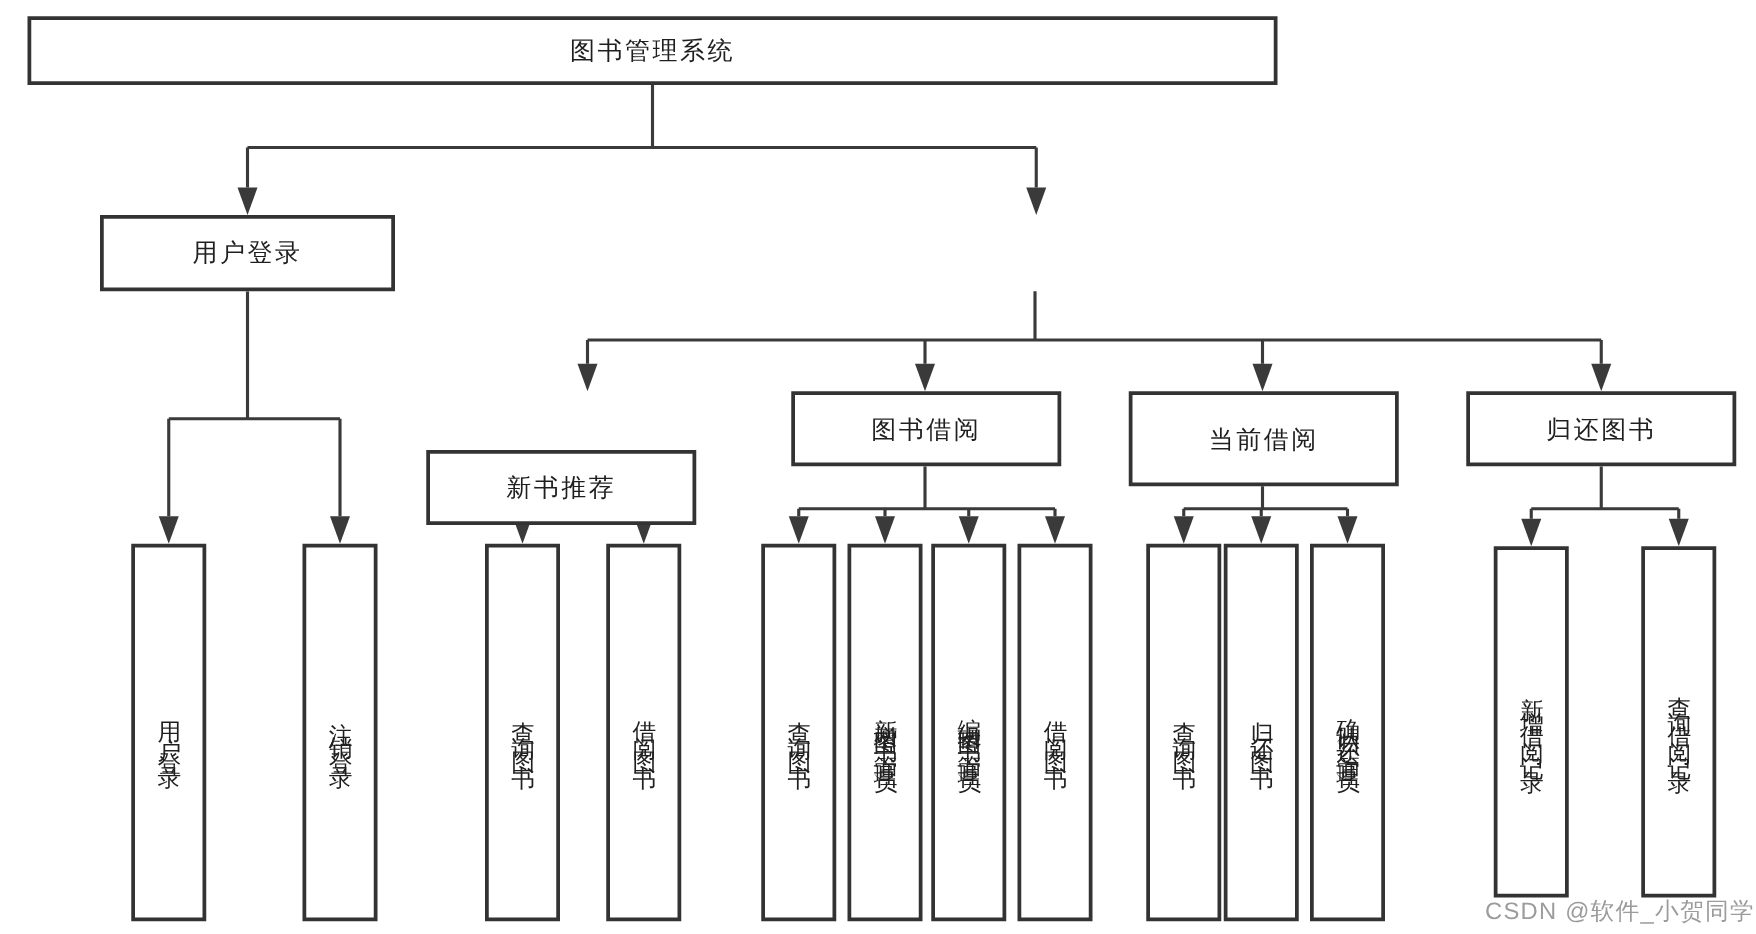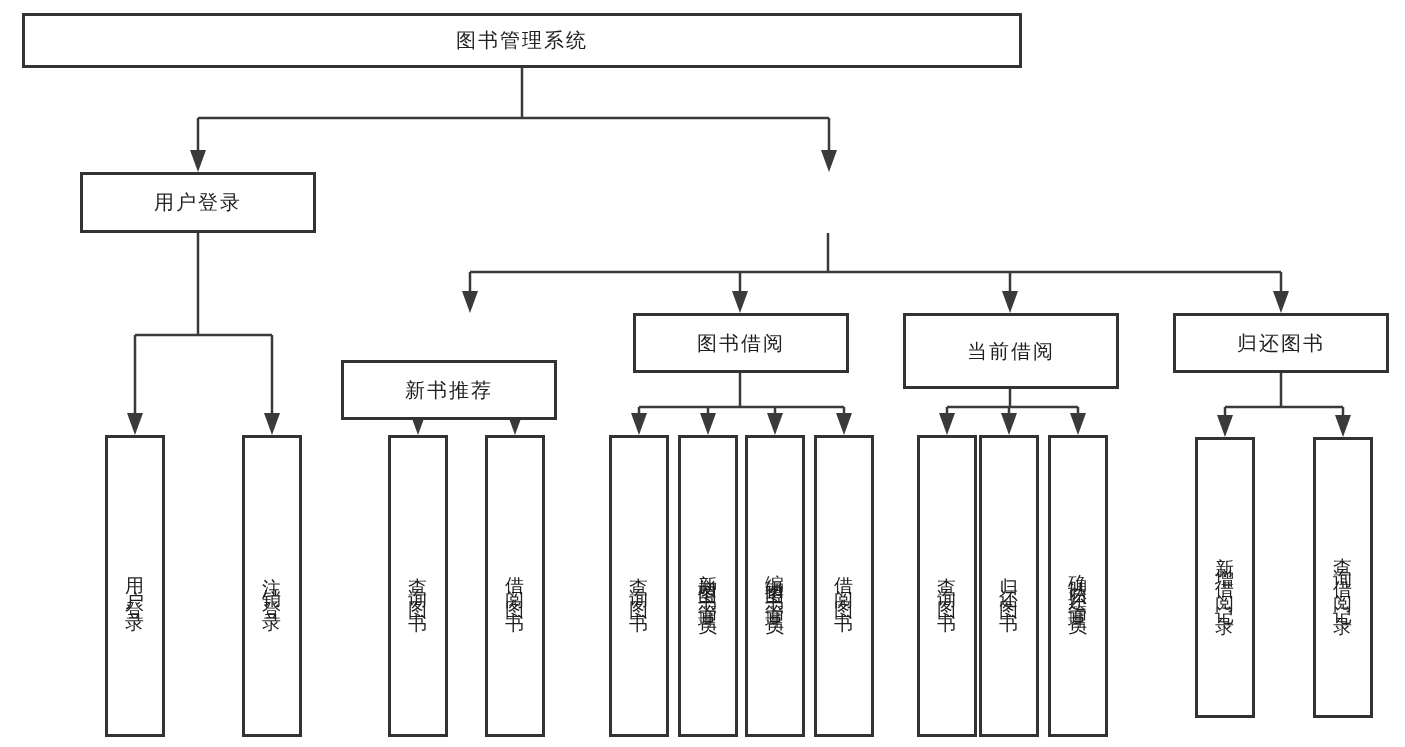--- a/index.html
+++ b/index.html
@@ -123,13 +123,14 @@
   <div class="box v long leaf b-bbe">编辑图书（管理员）</div>
   <div class="box v leaf b-bbb">借阅图书</div>
 
   <div class="box v leaf b-cbq">查询图书</div>
   <div class="box v leaf b-cbr">归还图书</div>
   <div class="box v long leaf b-cbc">确认归还（管理员）</div>
 
   <div class="box v leaf b-reca">新增借阅记录</div>
   <div class="box v leaf b-recq">查询借阅记录</div>
 
+  <div class="watermark">CSDN @软件_小贺同学</div>
 </div>
 
 </body></html>

